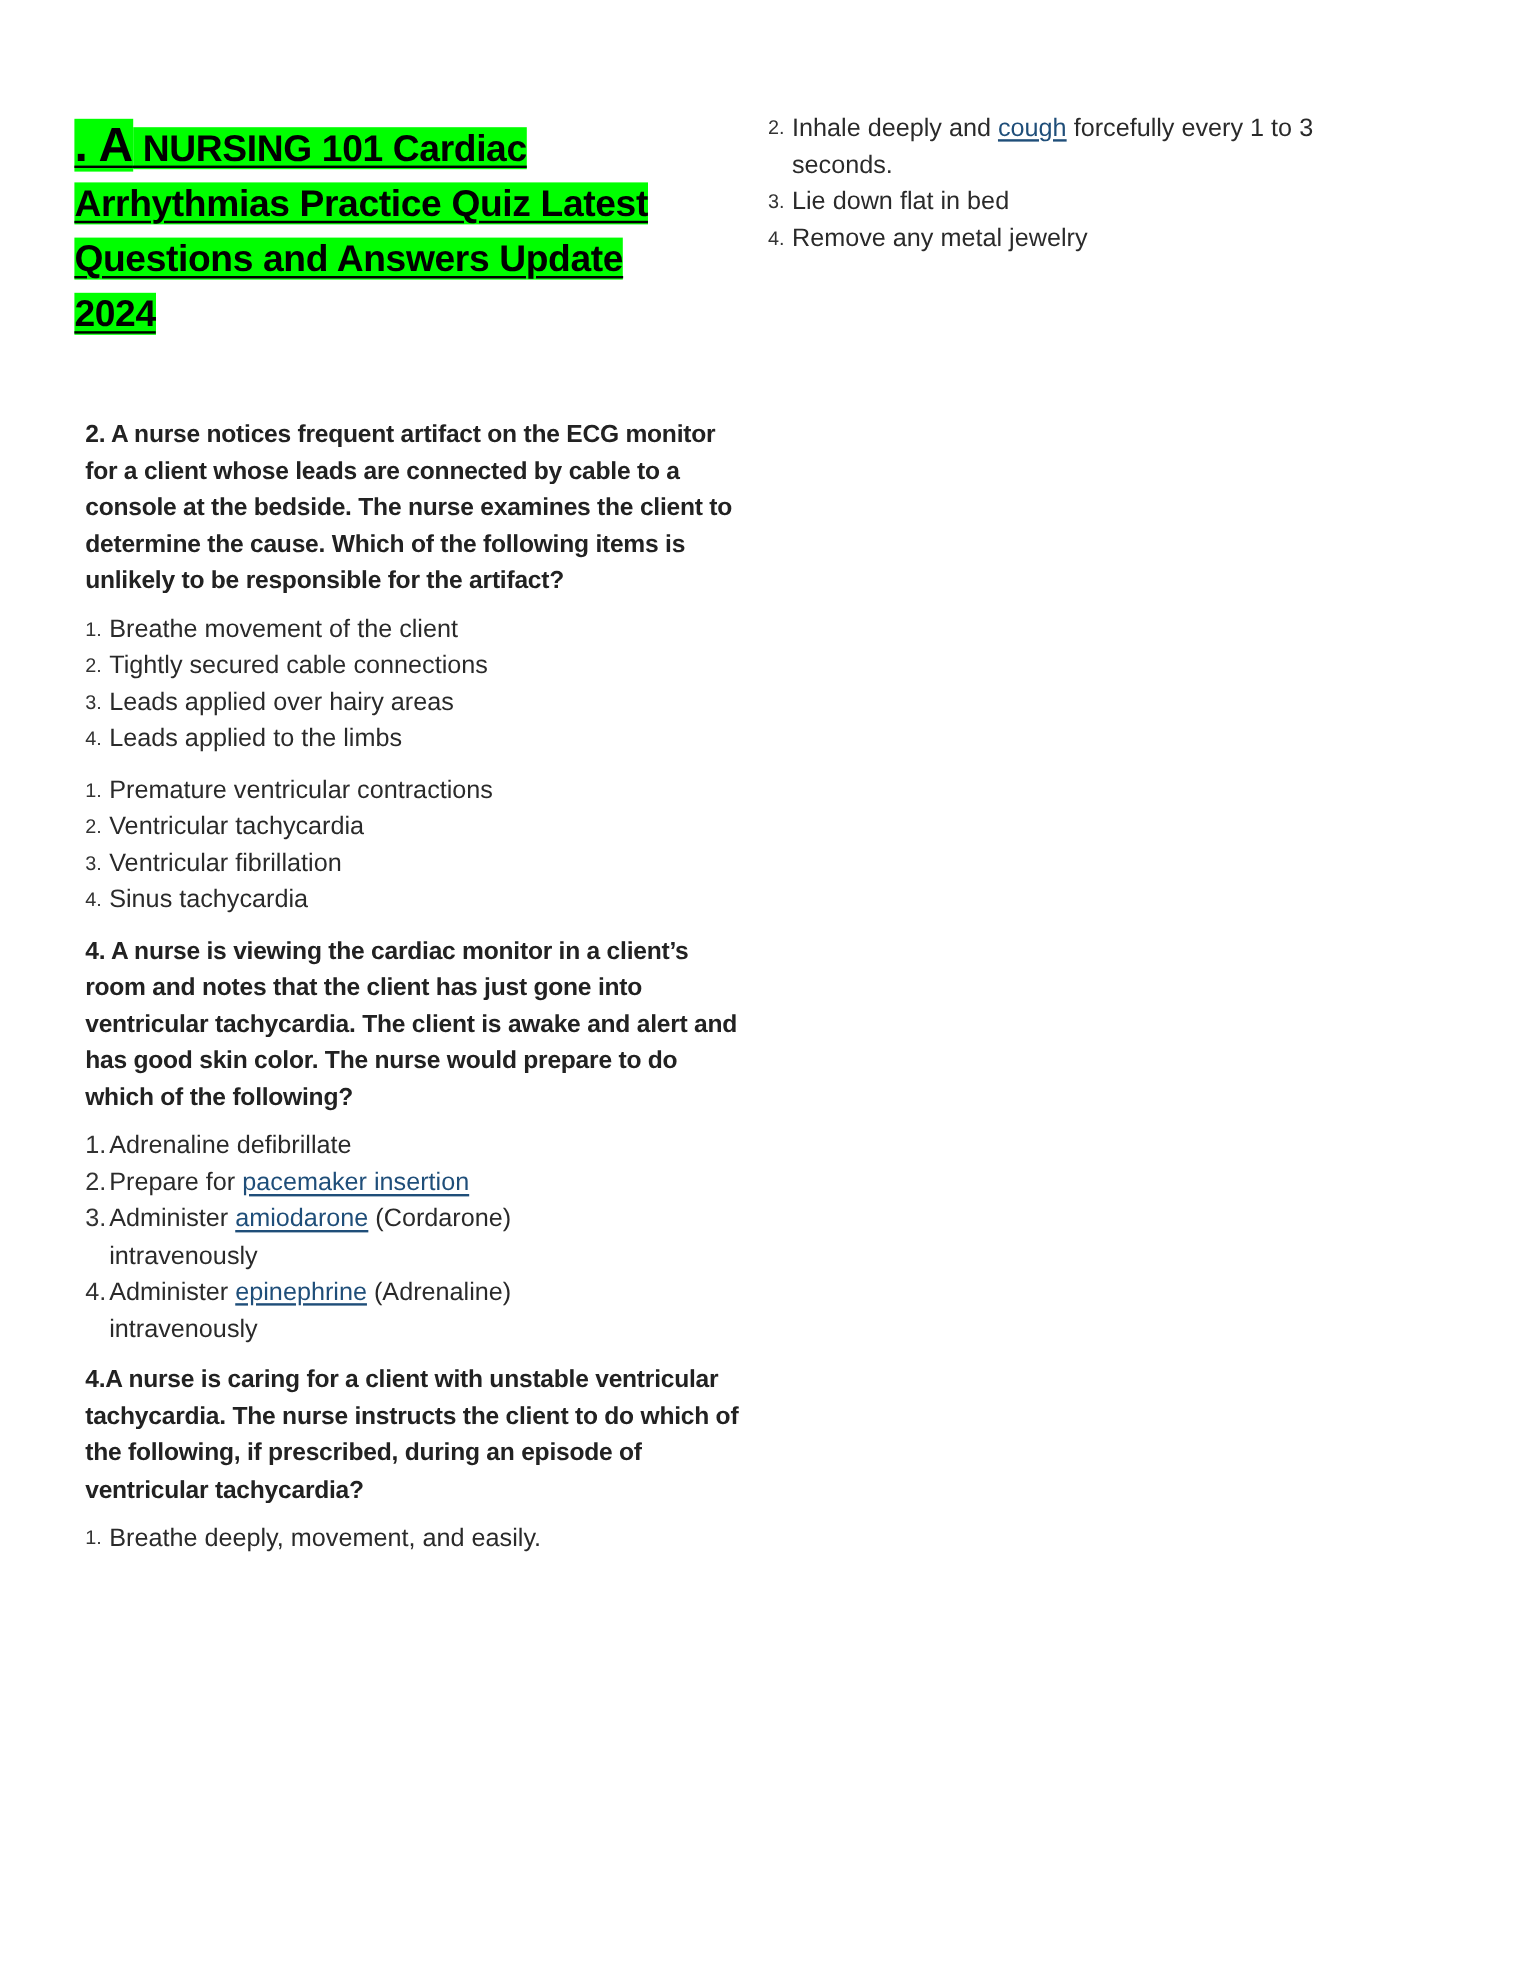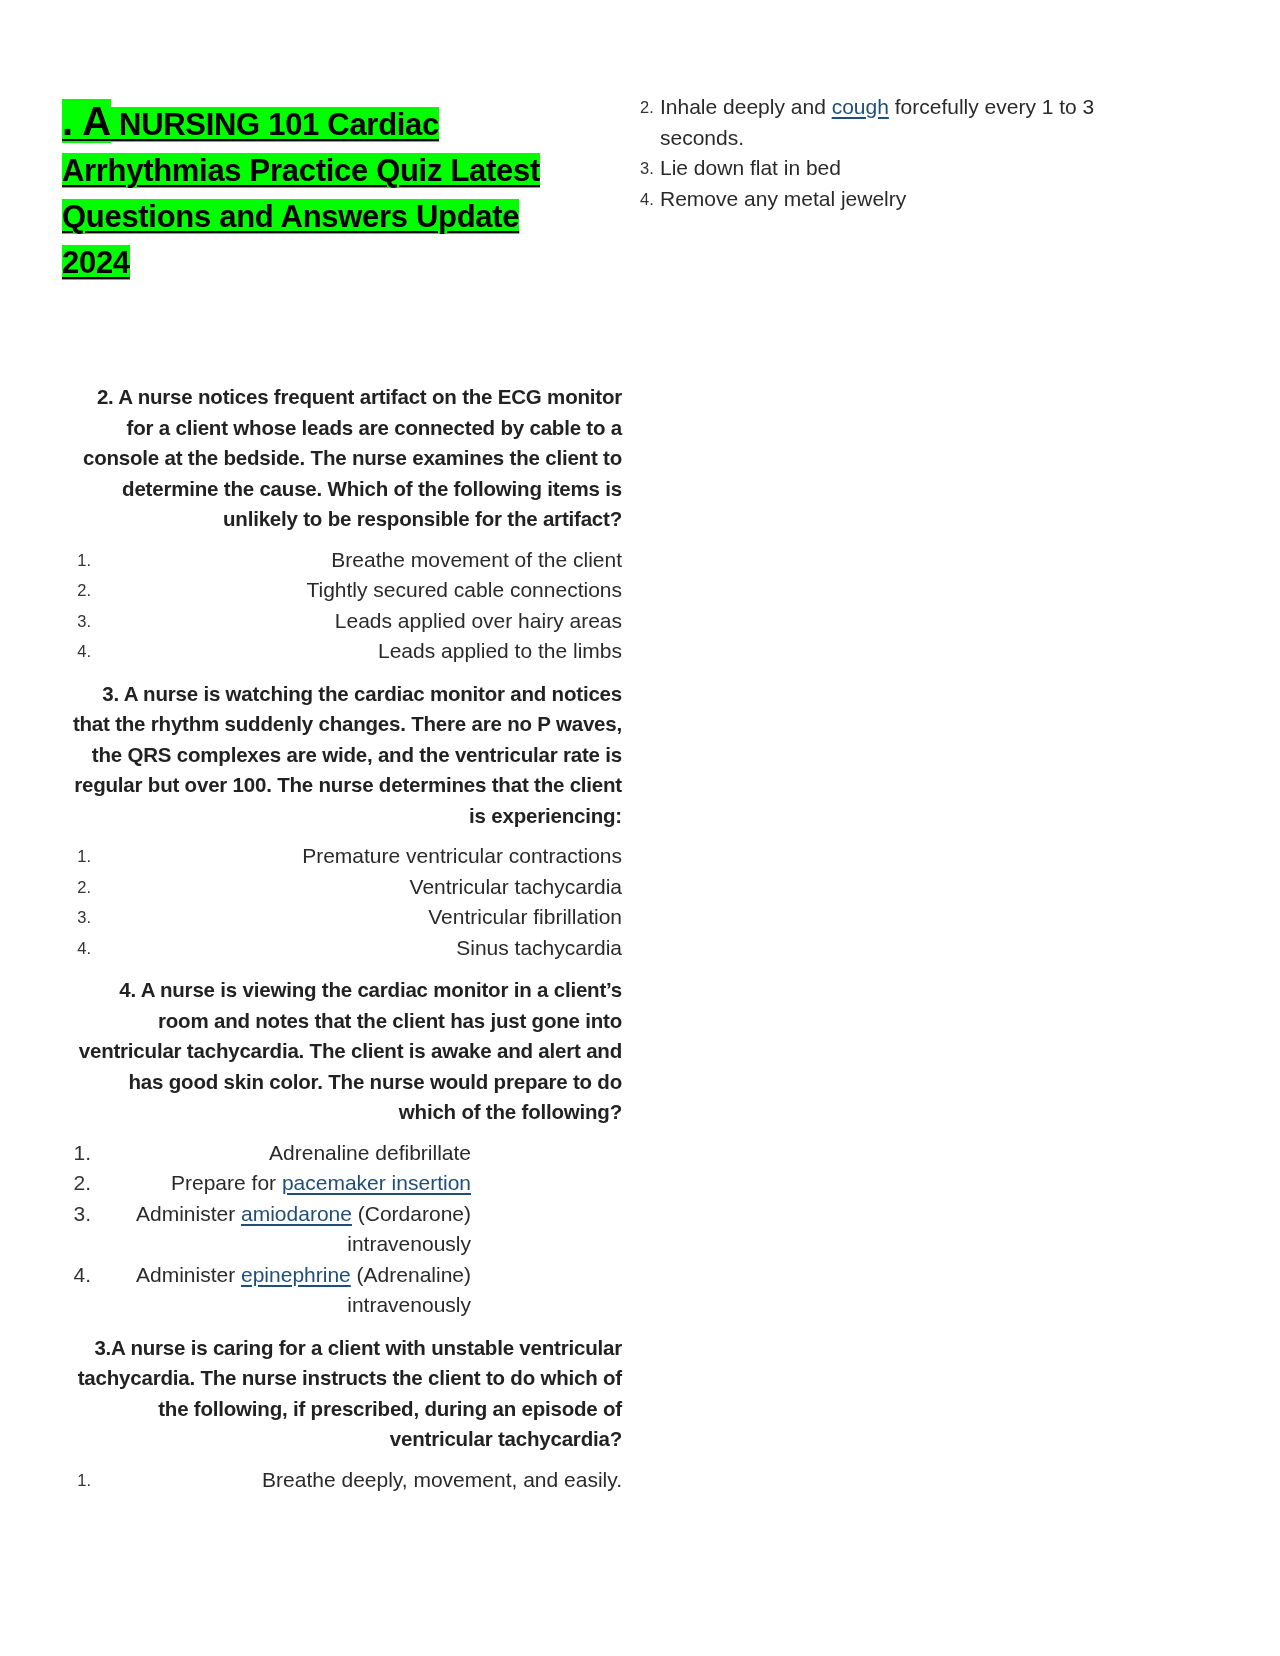--- a/index.html
+++ b/index.html
@@ -11,21 +11,21 @@
   .col-left { position: absolute; left: 62px; top: 98px; width: 560px; }
   .col-right { position: absolute; left: 676px; top: 92px; width: 560px; }
 
   .title {
     margin: 0; font-weight: bold; font-size: 31px; line-height: 46px;
     color: #000; letter-spacing: -0.3px;
   }
   .title span.hl { background: #00ff00; text-decoration: underline; text-decoration-thickness: 2px; text-underline-offset: 4px; }
   .title span.big { font-size: 40px; }
 
-  .questions { margin-top: 96px; padding-left: 9px; text-align: right; }
+  .questions { margin-top: 62px; padding-left: 9px; }
   .q {
     font-weight: bold; font-size: 20.5px; line-height: 30.5px; margin: 0 0 10px 0; color: #222;
     letter-spacing: -0.2px;
   }
   ol.opts { list-style: none; margin: 0 0 12px 0; padding: 0; }
   ol.opts li { font-size: 21px; line-height: 30.5px; color: #2a2a2a; display: flex; }
   ol.opts li .num { font-size: 16.5px; width: 20px; flex: 0 0 20px; color: #333; }
   ol.opts.big li .num { font-size: 21px; width: 20px; flex: 0 0 20px; }
   ol.opts li .txt { flex: 1; }
   a.lnk { color: #1f4e79; text-underline-offset: 3px; }
@@ -58,21 +58,20 @@
       <li>
           <span class="num">3.</span>
           <span class="txt">Leads applied over hairy areas</span>
         </li>
       <li>
           <span class="num">4.</span>
           <span class="txt">Leads applied to the limbs</span>
         </li>
     </ol>
 
-    <p class="q">3. A nurse is watching the cardiac monitor and notices that the rhythm suddenly changes. There are no P waves, the QRS complexes are wide, and the ventricular rate is regular but over 100. The nurse determines that the client is experiencing:</p>
     <ol class="opts">
       <li>
           <span class="num">1.</span>
           <span class="txt">Premature ventricular contractions</span>
         </li>
       <li>
           <span class="num">2.</span>
           <span class="txt">Ventricular tachycardia</span>
         </li>
       <li>
@@ -98,21 +97,21 @@
       <li>
           <span class="num">3.</span>
           <span class="txt"><span>Administer </span><a class="lnk" href="#">amiodarone</a><span> (Cordarone) intravenously</span></span>
         </li>
       <li>
           <span class="num">4.</span>
           <span class="txt"><span>Administer </span><a class="lnk" href="#">epinephrine</a><span> (Adrenaline) intravenously</span></span>
         </li>
     </ol>
 
-    <p class="q">3.A nurse is caring for a client with unstable ventricular tachycardia. The nurse instructs the client to do which of the following, if prescribed, during an episode of ventricular tachycardia?</p>
+    <p class="q">4.A nurse is caring for a client with unstable ventricular tachycardia. The nurse instructs the client to do which of the following, if prescribed, during an episode of ventricular tachycardia?</p>
     <ol class="opts">
       <li>
           <span class="num">1.</span>
           <span class="txt">Breathe deeply, movement, and easily.</span>
         </li>
     </ol>
   </div>
 </div>
 
 <div class="col-right" style="left:640px;">

